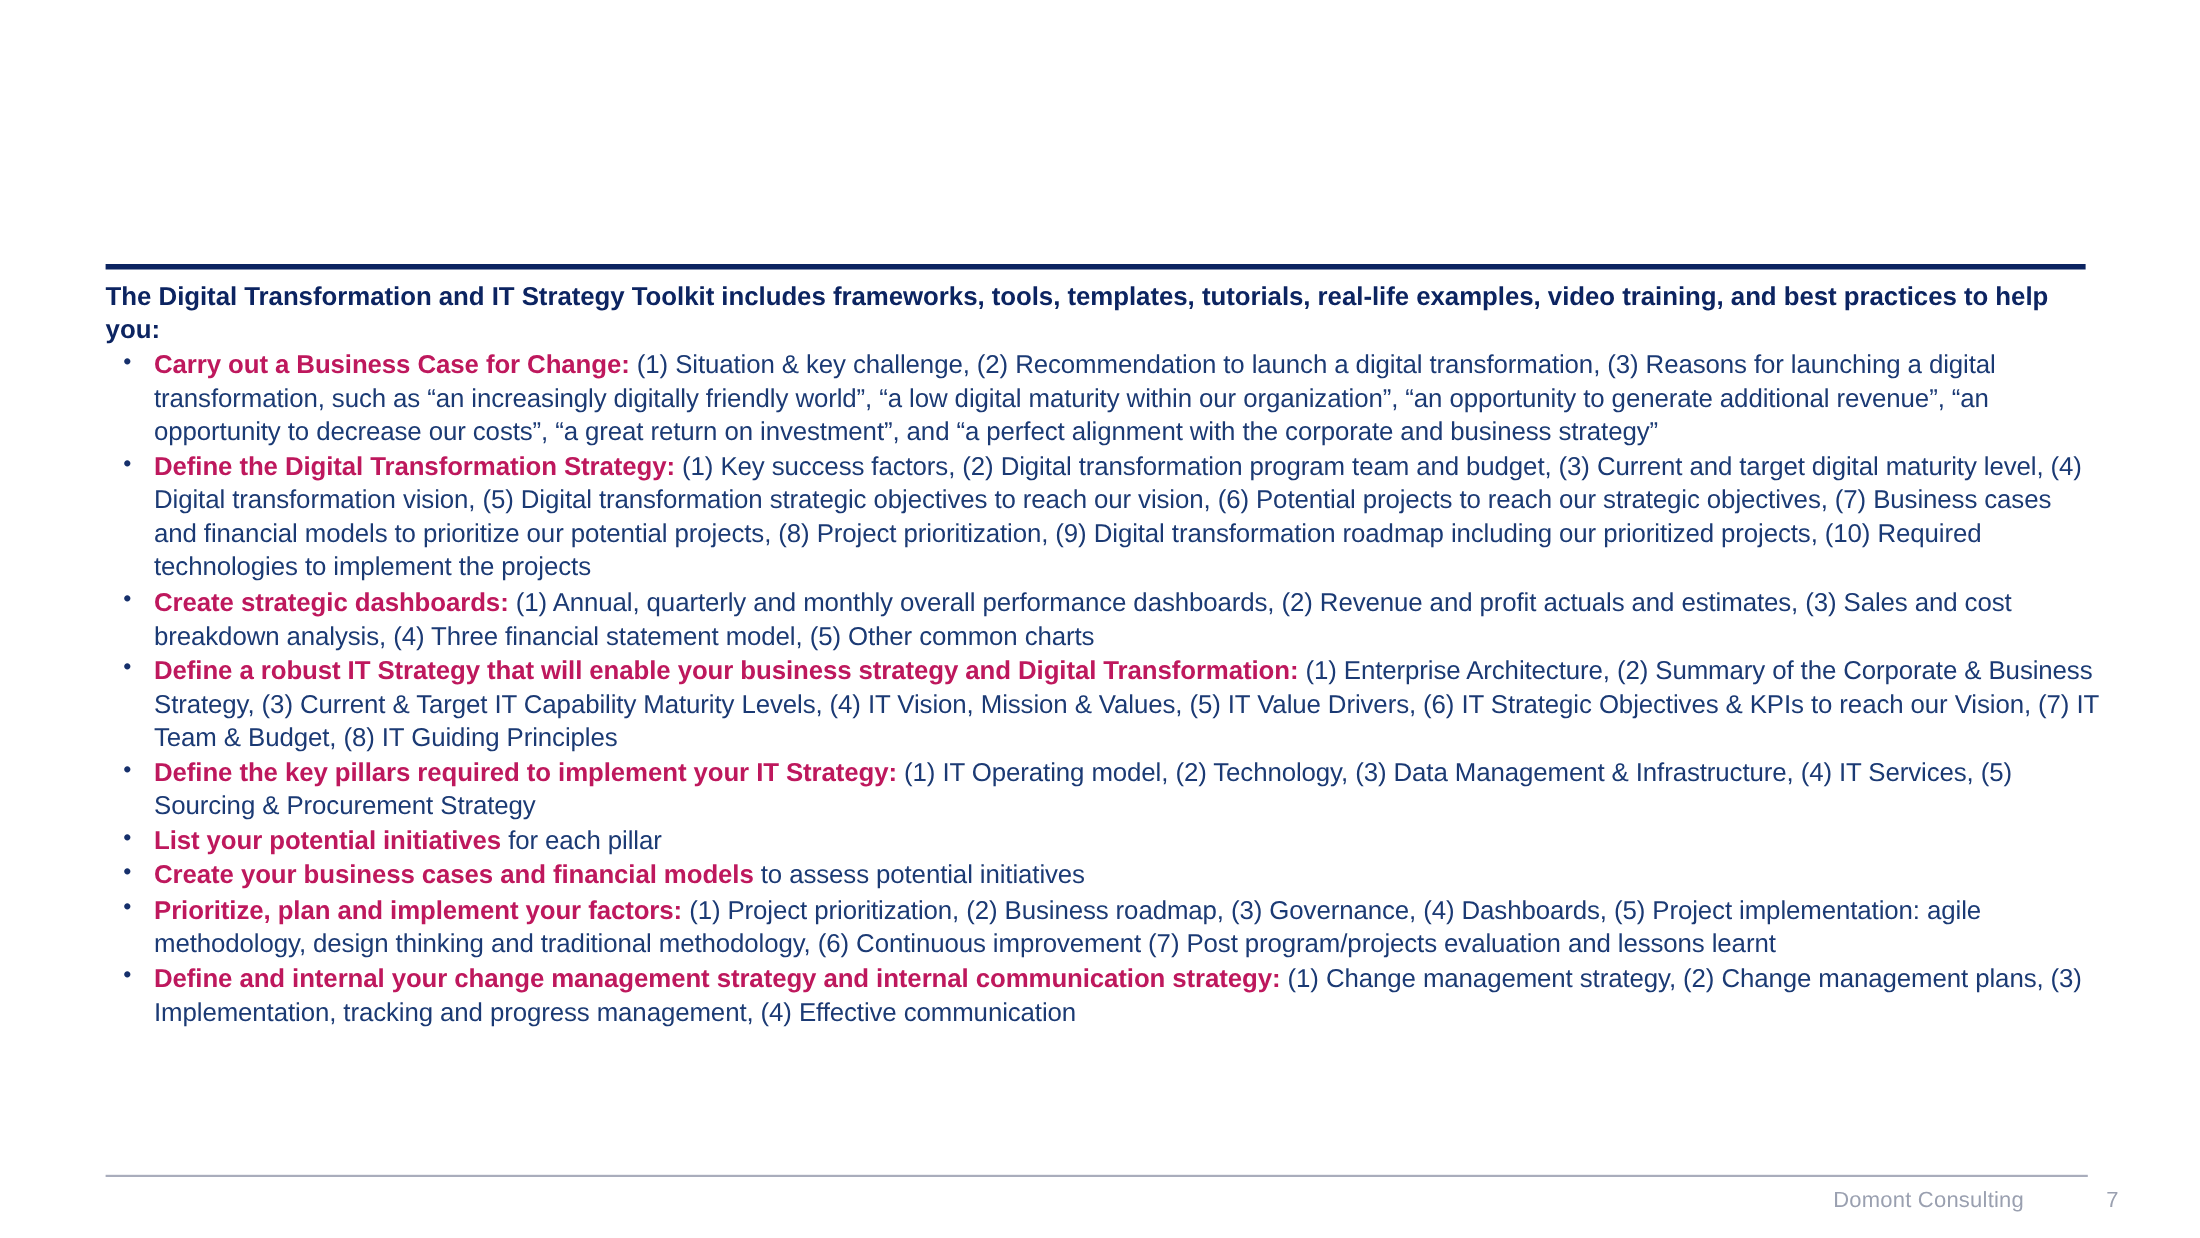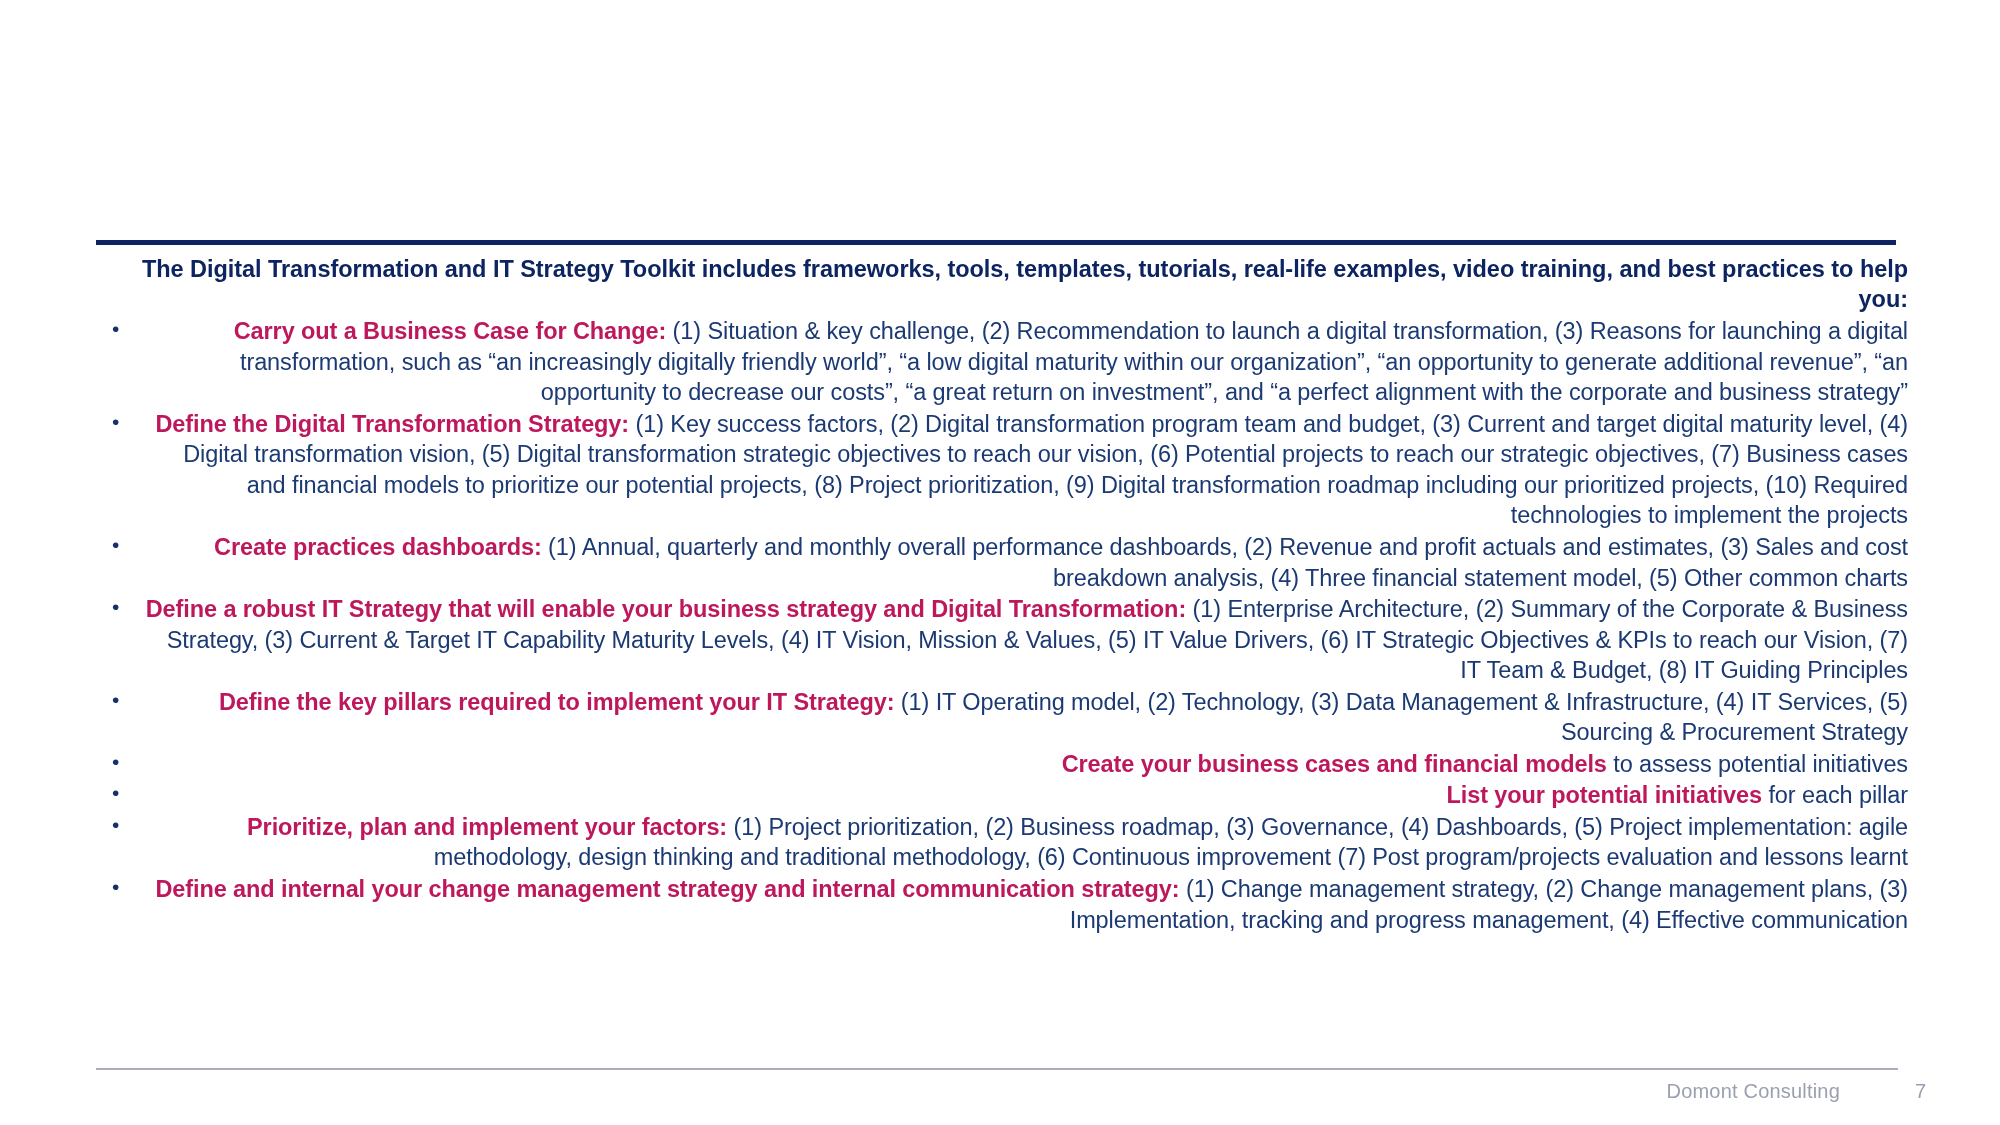--- a/index.html
+++ b/index.html
@@ -43,21 +43,20 @@
     height: 5px;
     background: #0c2461;
   }
 
   
   .body-area {
     position: absolute;
     left: 96px;
     top: 254px;
     width: 1812px;
-    text-align: right;
   }
   .lead-in {
     font-size: 23.5px;
     font-weight: bold;
     color: #0c2461;
     line-height: 1.28;
     margin: 0 0 2px 0;
     letter-spacing: -0.05px;
   }
 
@@ -136,33 +135,33 @@
     <p class="lead-in">The Digital Transformation and IT Strategy Toolkit includes frameworks, tools, templates, tutorials, real-life examples, video training, and best practices to help you:</p>
 
     <ul class="bullets">
       <li>
         <span class="b">Carry out a Business Case for Change:</span><span class="r"> (1) Situation &amp; key challenge, (2) Recommendation to launch a digital transformation, (3) Reasons for launching a digital transformation, such as “an increasingly digitally friendly world”, “a low digital maturity within our organization”, “an opportunity to generate additional revenue”, “an opportunity to decrease our costs”, “a great return on investment”, and “a perfect alignment with the corporate and business strategy”</span>
       </li>
       <li>
         <span class="b">Define the Digital Transformation Strategy:</span><span class="r"> (1) Key success factors, (2) Digital transformation program team and budget, (3) Current and target digital maturity level, (4) Digital transformation vision, (5) Digital transformation strategic objectives to reach our vision, (6) Potential projects to reach our strategic objectives, (7) Business cases and financial models to prioritize our potential projects, (8) Project prioritization, (9) Digital transformation roadmap including our prioritized projects, (10) Required technologies to implement the projects</span>
       </li>
       <li>
-        <span class="b">Create practices dashboards:</span><span class="r"> (1) Annual, quarterly and monthly overall performance dashboards, (2) Revenue and profit actuals and estimates, (3) Sales and cost breakdown analysis, (4) Three financial statement model, (5) Other common charts</span>
+        <span class="b">Create strategic dashboards:</span><span class="r"> (1) Annual, quarterly and monthly overall performance dashboards, (2) Revenue and profit actuals and estimates, (3) Sales and cost breakdown analysis, (4) Three financial statement model, (5) Other common charts</span>
       </li>
       <li>
         <span class="b">Define a robust IT Strategy that will enable your business strategy and Digital Transformation:</span><span class="r"> (1) Enterprise Architecture, (2) Summary of the Corporate &amp; Business Strategy, (3) Current &amp; Target IT Capability Maturity Levels, (4) IT Vision, Mission &amp; Values, (5) IT Value Drivers, (6) IT Strategic Objectives &amp; KPIs to reach our Vision, (7) IT Team &amp; Budget, (8) IT Guiding Principles</span>
       </li>
       <li>
         <span class="b">Define the key pillars required to implement your IT Strategy:</span><span class="r"> (1) IT Operating model, (2) Technology, (3) Data Management &amp; Infrastructure, (4) IT Services, (5) Sourcing &amp; Procurement Strategy</span>
       </li>
       <li>
-        <span class="b">Create your business cases and financial models</span><span class="r"> to assess potential initiatives</span>
+        <span class="b">List your potential initiatives</span><span class="r"> for each pillar</span>
       </li>
       <li>
-        <span class="b">List your potential initiatives</span><span class="r"> for each pillar</span>
+        <span class="b">Create your business cases and financial models</span><span class="r"> to assess potential initiatives</span>
       </li>
       <li>
         <span class="b">Prioritize, plan and implement your factors:</span><span class="r"> (1) Project prioritization, (2) Business roadmap, (3) Governance, (4) Dashboards, (5) Project implementation: agile methodology, design thinking and traditional methodology, (6) Continuous improvement (7) Post program/projects evaluation and lessons learnt</span>
       </li>
       <li>
         <span class="b">Define and internal your change management strategy and internal communication strategy:</span><span class="r"> (1) Change management strategy, (2) Change management plans, (3) Implementation, tracking and progress management, (4) Effective communication</span>
       </li>
     </ul>
   </div>
 

